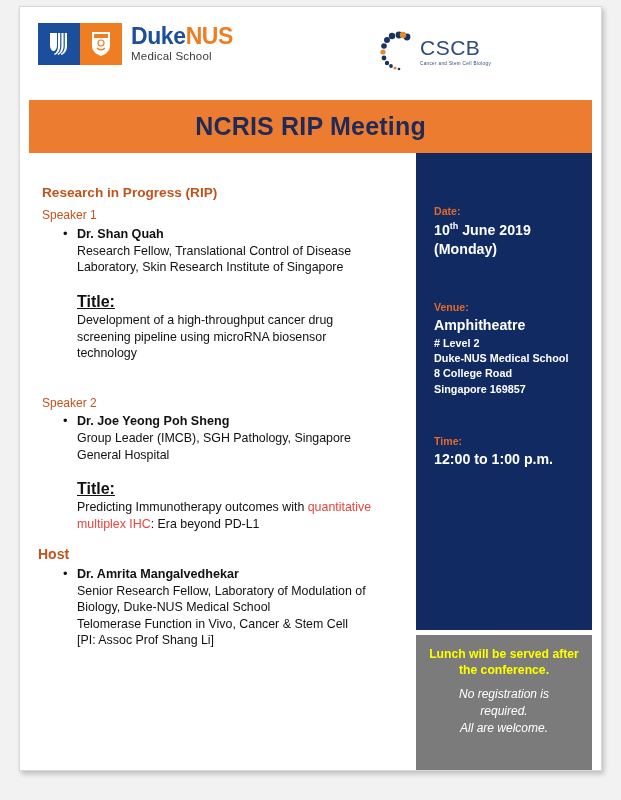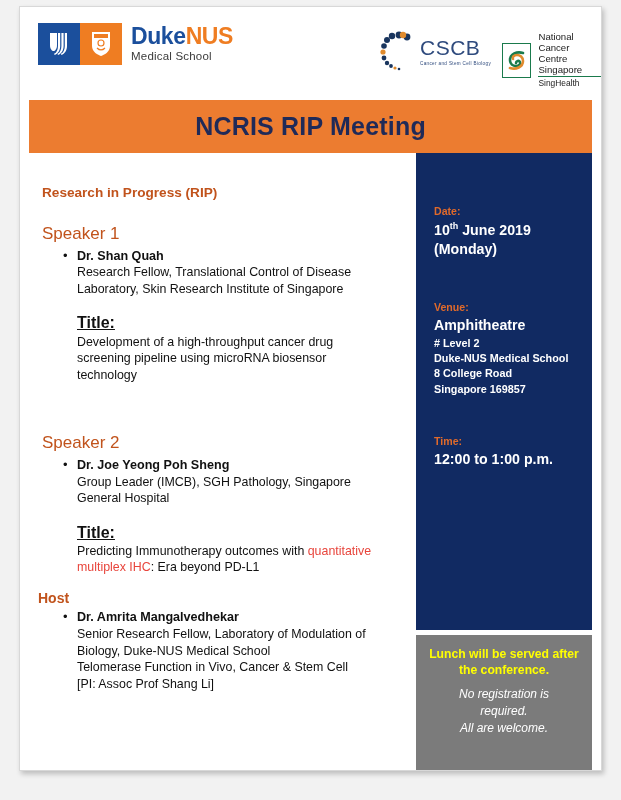--- a/index.html
+++ b/index.html
@@ -140,23 +140,23 @@
     text-decoration: underline;
     margin: 9px 0 0 13px;
   }
   .rip-line {
     font-size: 13.6px;
     font-weight: bold;
     color: #c1531c;
     margin: 22px 0 0 13px;
   }
   .speaker-label {
-    font-size: 17px;
+    font-size: 12px;
     color: #c1531c;
-    margin: 21px 0 2px 13px;
+    margin: 6px 0 2px 13px;
   }
   .host-label {
     font-size: 14px;
     font-weight: bold;
     color: #c1531c;
     margin: 13px 0 2px 9px;
   }
   ul.bullets {
     margin: 0;
     padding: 0 0 0 48px;
@@ -296,33 +296,20 @@
             <circle cx="15" cy="37" r="1.6" fill="#e08b2e"></circle>
             <circle cx="19" cy="38" r="1.3" fill="#19355e"></circle>
           </svg>
         </div>
         <div class="cscb-text">
           <div class="cscb-main">CSCB</div>
           <div class="cscb-tag">Cancer and Stem Cell Biology</div>
         </div>
       </div>
 
-      <div class="ncc-logo">
-        <div class="ncc-mark">
-          <svg width="27" height="27" viewBox="0 0 27 27" aria-hidden="true">
-            <path d="M20 6 c-6 -2 -13 1 -13 7 c0 4 3 6 6 6 c3 0 5 -2 4 -4 c-1 -2 -4 -1 -4 1" fill="none" stroke="#1a7a4c" stroke-width="2.6" stroke-linecap="round"></path>
-            <path d="M7 21 c6 2 13 -1 13 -7 c0 -4 -3 -6 -6 -6 c-3 0 -5 2 -4 4" fill="none" stroke="#e08b2e" stroke-width="2.6" stroke-linecap="round"></path>
-          </svg>
-        </div>
-        <div class="ncc-text">
-          <div class="ncc-l1">National Cancer</div>
-          <div class="ncc-l2">Centre Singapore</div>
-          <div class="ncc-l3">SingHealth</div>
-        </div>
-      </div>
     </div>
 
     <div class="banner">
       <div class="banner-title">NCRIS RIP Meeting</div>
     </div>
 
     <div class="content">
 
 
       <div class="rip-line">Research in Progress (RIP)</div>

